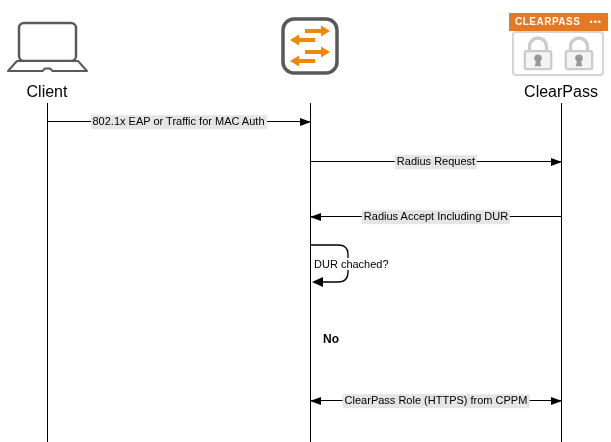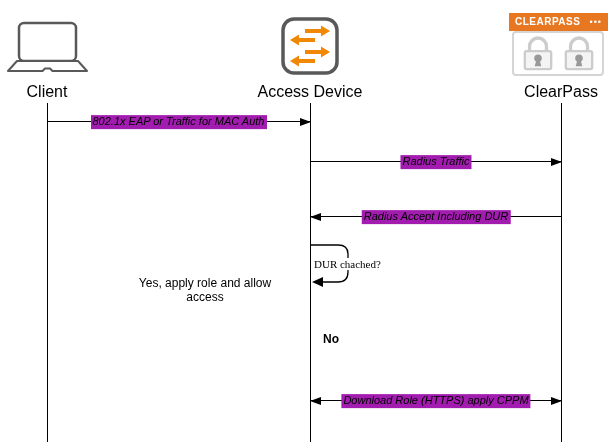--- a/index.html
+++ b/index.html
@@ -32,30 +32,30 @@
     display:flex;align-items:center;justify-content:center;gap:9px;
   }
 
   
   .msg{position:absolute;height:0;border-top:1px solid #000;}
   .msg .head-r{position:absolute;right:-1px;top:-4px;width:0;height:0;
     border-left:11px solid #000;border-top:4px solid transparent;border-bottom:4px solid transparent;}
   .msg .head-l{position:absolute;left:-1px;top:-4px;width:0;height:0;
     border-right:11px solid #000;border-top:4px solid transparent;border-bottom:4px solid transparent;}
   .msg-label{position:absolute;left:50%;top:0;transform:translate(-50%,-50%);
-    background:#a21caf;font-size:11px;white-space:nowrap;padding:0 2px;line-height:1.25;font-style:italic;}
+    background:#e5e5e5;font-size:11px;white-space:nowrap;padding:0 2px;line-height:1.25;}
   .msg.m1{left:47px;width:263px;top:121px;}
   .msg.m2{left:311px;width:250px;top:161px;}
   .msg.m3{left:311px;width:250px;top:200px;margin-top:16px;}
   .msg.m4{left:311px;width:250px;top:400px;}
 
   
   .selfloop{position:absolute;left:310px;top:241px;}
   .selfloop-label{position:absolute;left:312px;top:264px;transform:translateY(-50%);
-    background:#fff;font-size:11px;white-space:nowrap;padding:0 2px;font-family:Liberation Serif, serif;}
+    background:#fff;font-size:11px;white-space:nowrap;padding:0 2px;}
 
   
   .note{position:absolute;font-size:12px;}
   .note.yes{left:120px;width:170px;top:276px;text-align:center;line-height:14px;}
   .note.no{left:323px;top:332px;font-weight:bold;}
   .note.apply{left:113px;width:180px;top:404px;text-align:center;}
 </style>
 </head>
 <body>
 
@@ -73,21 +73,20 @@
     <line x1="24" y1="14" x2="41" y2="14" stroke="#F08705" stroke-width="4"></line>
     <polygon points="49,14 40,8.5 40,19.5" fill="#F08705"></polygon>
     <line x1="17" y1="23" x2="34" y2="23" stroke="#F08705" stroke-width="4"></line>
     <polygon points="9,23 18,17.5 18,28.5" fill="#F08705"></polygon>
 
     <line x1="24" y1="35" x2="41" y2="35" stroke="#F08705" stroke-width="4"></line>
     <polygon points="49,35 40,29.5 40,40.5" fill="#F08705"></polygon>
     <line x1="17" y1="44" x2="34" y2="44" stroke="#F08705" stroke-width="4"></line>
     <polygon points="9,44 18,38.5 18,49.5" fill="#F08705"></polygon>
   </svg>
-  <div class="actor-label" style="left:310px;">Access Device</div>
 
   <div class="cp-box">
     <svg width="32" height="36" viewBox="0 0 34 38">
       <path d="M8 17 V11 a9 9 0 0 1 18 0 V17" fill="none" stroke="#CCCCCC" stroke-width="3.5"></path>
       <rect x="3" y="16" width="28" height="19" rx="2" fill="#F4F4F4" stroke="#CCCCCC" stroke-width="2.5"></rect>
       <circle cx="17" cy="23.5" r="4" fill="#999999"></circle>
       <path d="M13.5 32 L15 26.5 H19 L20.5 32 Z" fill="#999999"></path>
     </svg>
     <svg width="32" height="36" viewBox="0 0 34 38">
       <path d="M8 17 V11 a9 9 0 0 1 18 0 V17" fill="none" stroke="#CCCCCC" stroke-width="3.5"></path>
@@ -106,38 +105,37 @@
   <div class="lifeline access"></div>
   <div class="lifeline clearpass"></div>
 
   <div class="msg m1">
     <span class="head-r"></span>
     <span class="msg-label">802.1x EAP or Traffic for MAC Auth</span>
   </div>
 
   <div class="msg m2">
     <span class="head-r"></span>
-    <span class="msg-label">Radius Traffic</span>
+    <span class="msg-label">Radius Request</span>
   </div>
 
   <div class="msg m3">
     <span class="head-l"></span>
     <span class="msg-label">Radius Accept Including DUR</span>
   </div>
 
   <svg class="selfloop" width="46" height="48" viewBox="0 0 46 48">
     <path d="M0.5 4 H28 Q38 4 38 13 V31 Q38 41 28 41 H11" fill="none" stroke="#000" stroke-width="1.3"></path>
     <polygon points="2,41 13,36 13,46" fill="#000"></polygon>
   </svg>
   <span class="selfloop-label">DUR chached?</span>
 
-  <div class="note yes">Yes, apply role and allow access</div>
 
   <div class="note no">No</div>
 
   <div class="msg m4">
     <span class="head-l"></span>
     <span class="head-r"></span>
-    <span class="msg-label">Download Role (HTTPS) apply CPPM</span>
+    <span class="msg-label">ClearPass Role (HTTPS) from CPPM</span>
   </div>
 
 
 </div>
 
 </body></html>

